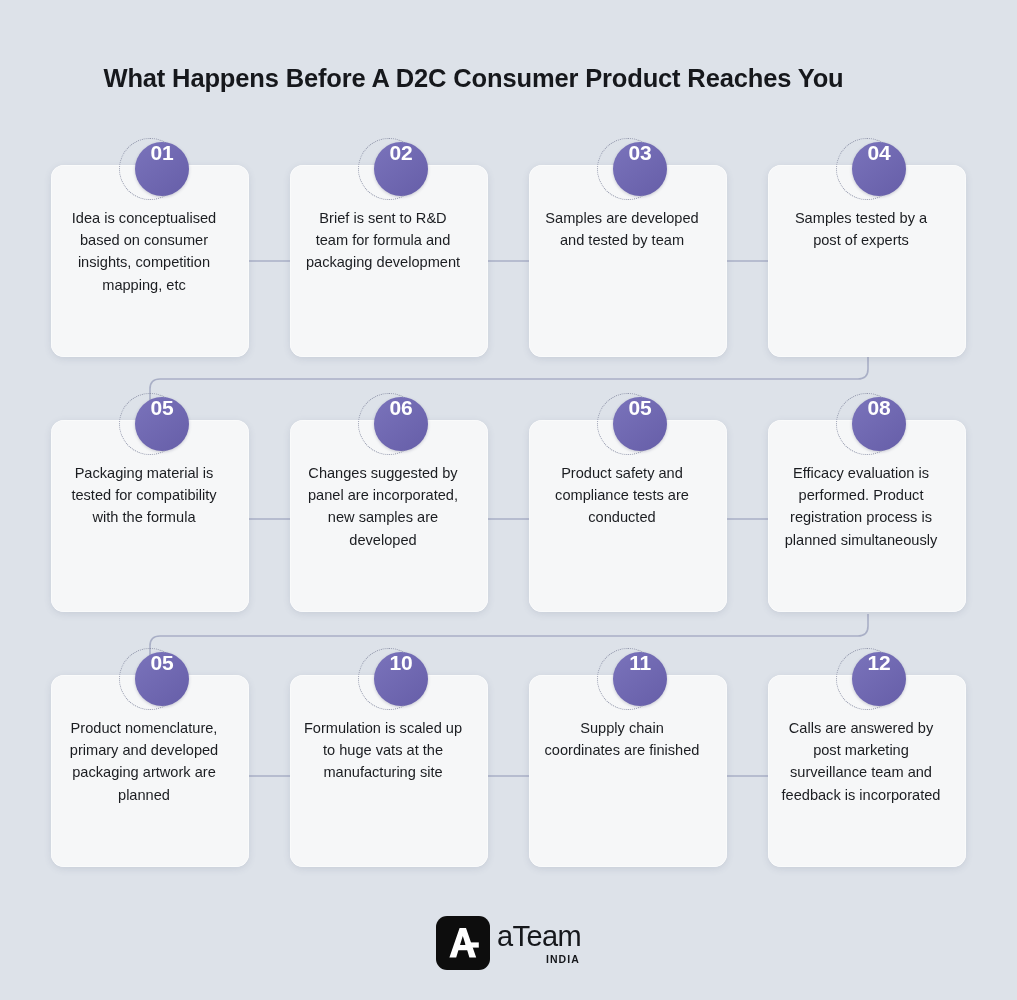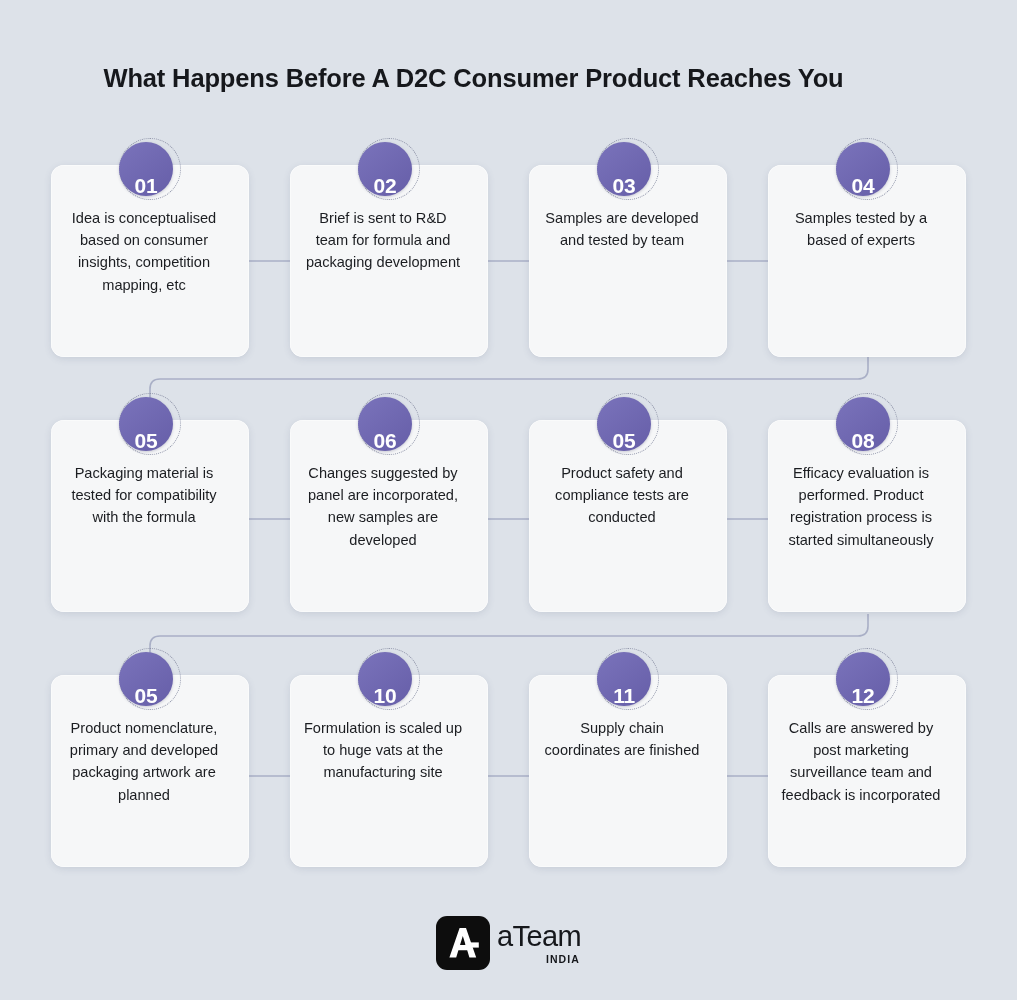--- a/index.html
+++ b/index.html
@@ -110,28 +110,28 @@
     width: 62px;
     height: 62px;
     border-radius: 50%;
     border: 1.6px dotted #8e93a8;
     z-index: 1;
   }
 
   .badge {
     position: absolute;
     top: 4px;
-    left: 0;
+    left: 16px;
     width: 54px;
     height: 54px;
     border-radius: 50%;
     background: #6a63ad;
     background-image: linear-gradient(140deg, #7a73bb 0%, #665ea8 100%);
     display: flex;
-    align-items: flex-end;
+    align-items: flex-start;
     justify-content: center;
     z-index: 2;
     box-shadow: 0 1px 3px rgba(60,60,100,0.25);
   }
 
   .badge-num {
     font-size: 21px;
     font-weight: bold;
     color: #ffffff;
     letter-spacing: -0.3px;
@@ -247,21 +247,21 @@
         <div class="badge-wrap">
           <div class="badge-ring"></div>
           <div class="badge">
             <span class="badge-num">03</span>
           </div>
         </div>
       </div>
 
       <div class="step">
         <div class="card">
-          <div class="card-text">Samples tested by a based of experts</div>
+          <div class="card-text">Samples tested by a post of experts</div>
         </div>
         <div class="badge-wrap">
           <div class="badge-ring"></div>
           <div class="badge">
             <span class="badge-num">04</span>
           </div>
         </div>
       </div>
     </div>
 
@@ -297,21 +297,21 @@
         <div class="badge-wrap">
           <div class="badge-ring"></div>
           <div class="badge">
             <span class="badge-num">05</span>
           </div>
         </div>
       </div>
 
       <div class="step">
         <div class="card">
-          <div class="card-text">Efficacy evaluation is performed. Product registration process is started simultaneously</div>
+          <div class="card-text">Efficacy evaluation is performed. Product registration process is planned simultaneously</div>
         </div>
         <div class="badge-wrap">
           <div class="badge-ring"></div>
           <div class="badge">
             <span class="badge-num">08</span>
           </div>
         </div>
       </div>
     </div>
 

